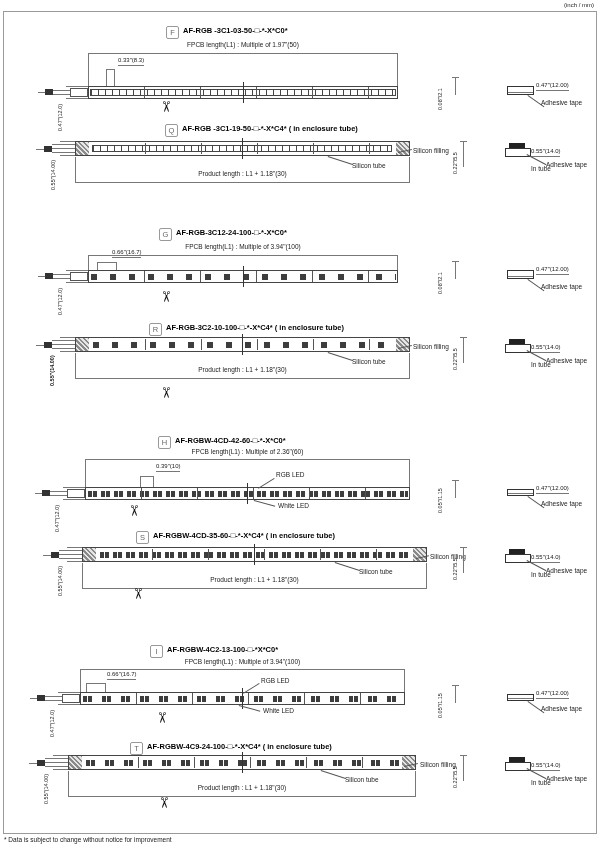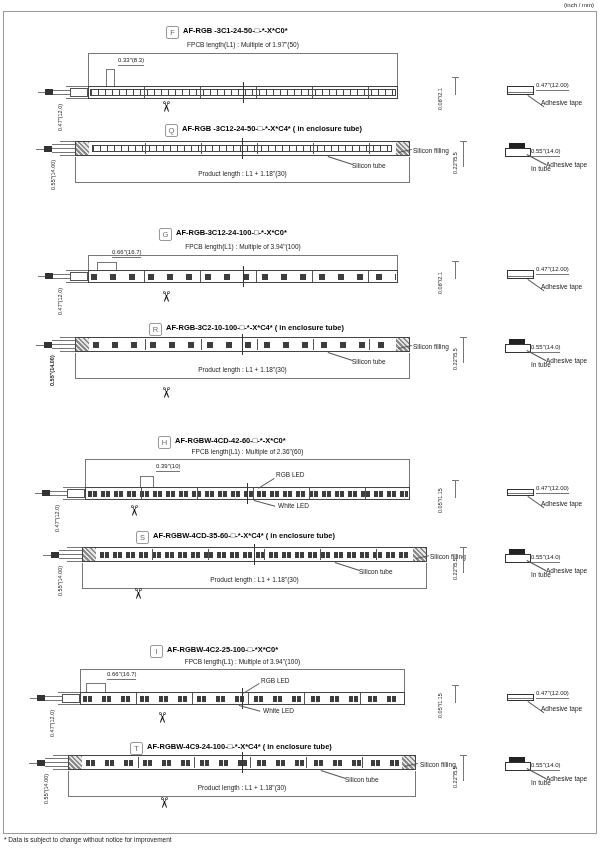--- a/index.html
+++ b/index.html
@@ -39,21 +39,21 @@
 </style>
 </head>
 <body>
 
 <div class="sheet">
   <div class="t dim" style="right:6px;top:2px;left:auto;position:absolute">(inch / mm)</div>
   <div class="border"></div>
 
   <div>
     <div class="lbox" style="left:166px;top:26px">F</div>
-    <div class="t title" style="left:183px;top:27px">AF-RGB -3C1-24-50-□-*-X*C0*</div>
+    <div class="t title" style="left:183px;top:27px">AF-RGB -3C1-03-50-□-*-X*C0*</div>
     <div class="t sub ctrd" style="left:88px;top:41px;width:310px">FPCB length(L1) : Multiple of 1.97"(50)</div>
     <div class="ln" style="left:88px;top:53px;width:310px;height:1px"></div>
     <div class="ln" style="left:88px;top:53px;width:1px;height:33px"></div>
     <div class="ln" style="left:397px;top:53px;width:1px;height:33px"></div>
     <div class="t dim ul" style="left:118px;top:57px">0.33"(8.3)</div>
     <div class="ln" style="left:106px;top:69px;width:9px;height:1px"></div>
     <div class="ln" style="left:106px;top:69px;width:1px;height:17px"></div>
     <div class="ln" style="left:114px;top:69px;width:1px;height:17px"></div>
     <div class="strip" style="left:88px;top:86px;width:310px;height:13px">
       <div class="leds cells7" style="left:1px;right:1px;top:2px"></div>
@@ -74,21 +74,21 @@
     <div class="ln" style="left:452px;top:77px;width:7px;height:1px"></div>
     <div class="csrect" style="left:507px;top:86px;width:27px;height:9px"></div>
     <div class="ln" style="left:508px;top:92px;width:25px;height:1px"></div>
     <div class="t dim ul" style="left:536px;top:82px">0.47"(12.00)</div>
     <div class="lnd" style="left:528px;top:95px;width:20px;transform:rotate(35deg)"></div>
     <div class="t sub" style="left:541px;top:99px">Adhesive tape</div>
   </div>
 
   <div>
     <div class="lbox" style="left:165px;top:124px">Q</div>
-    <div class="t title" style="left:182px;top:125px">AF-RGB -3C12-24-50-□-*-X*C4* ( in enclosure tube)</div>
+    <div class="t title" style="left:182px;top:125px">AF-RGB -3C1-19-50-□-*-X*C4* ( in enclosure tube)</div>
     <div class="tube" style="left:75px;top:141px;width:335px;height:15px"></div>
     <div class="hatch" style="left:76px;top:142px;width:13px;height:13px"></div>
     <div class="hatch" style="left:396px;top:142px;width:13px;height:13px"></div>
     <div class="leds cells7" style="left:92px;top:145px;width:300px"></div>
     <div class="cuts" style="left:90px;top:143px;width:304px;height:11px"></div>
     <div class="ctr" style="left:242px;top:138px;height:21px"></div>
     <div class="ln" style="left:52px;top:144px;width:23px;height:1px"></div>
     <div class="ln" style="left:52px;top:148px;width:23px;height:1px"></div>
     <div class="ln" style="left:52px;top:152px;width:23px;height:1px"></div>
     <div class="plug" style="left:44px;top:146px;width:8px;height:6px"></div>
@@ -258,21 +258,21 @@
     <div class="bar" style="left:509px;top:549px;width:16px;height:5px"></div>
     <div class="csrect" style="left:505px;top:554px;width:26px;height:9px"></div>
     <div class="t dim ul" style="left:531px;top:554px">0.55"(14.0)</div>
     <div class="t sub" style="left:531px;top:571px">In tube</div>
     <div class="lnd" style="left:527px;top:560px;width:22px;transform:rotate(28deg)"></div>
     <div class="t sub" style="left:546px;top:567px">Adhesive tape</div>
   </div>
 
   <div>
     <div class="lbox" style="left:150px;top:645px">I</div>
-    <div class="t title" style="left:167px;top:646px">AF-RGBW-4C2-25-100-□-*X*C0*</div>
+    <div class="t title" style="left:167px;top:646px">AF-RGBW-4C2-13-100-□-*X*C0*</div>
     <div class="t sub ctrd" style="left:80px;top:658px;width:325px">FPCB length(L1) : Multiple of  3.94"(100)</div>
     <div class="ln" style="left:80px;top:669px;width:325px;height:1px"></div>
     <div class="ln" style="left:80px;top:669px;width:1px;height:23px"></div>
     <div class="ln" style="left:404px;top:669px;width:1px;height:23px"></div>
     <div class="t dim ul" style="left:107px;top:671px">0.66"(16.7)</div>
     <div class="ln" style="left:86px;top:683px;width:19px;height:1px"></div>
     <div class="ln" style="left:86px;top:683px;width:1px;height:9px"></div>
     <div class="ln" style="left:105px;top:683px;width:1px;height:9px"></div>
     <div class="strip" style="left:80px;top:692px;width:325px;height:13px">
       <div class="leds pr19" style="left:2px;right:1px;top:3px"></div>

